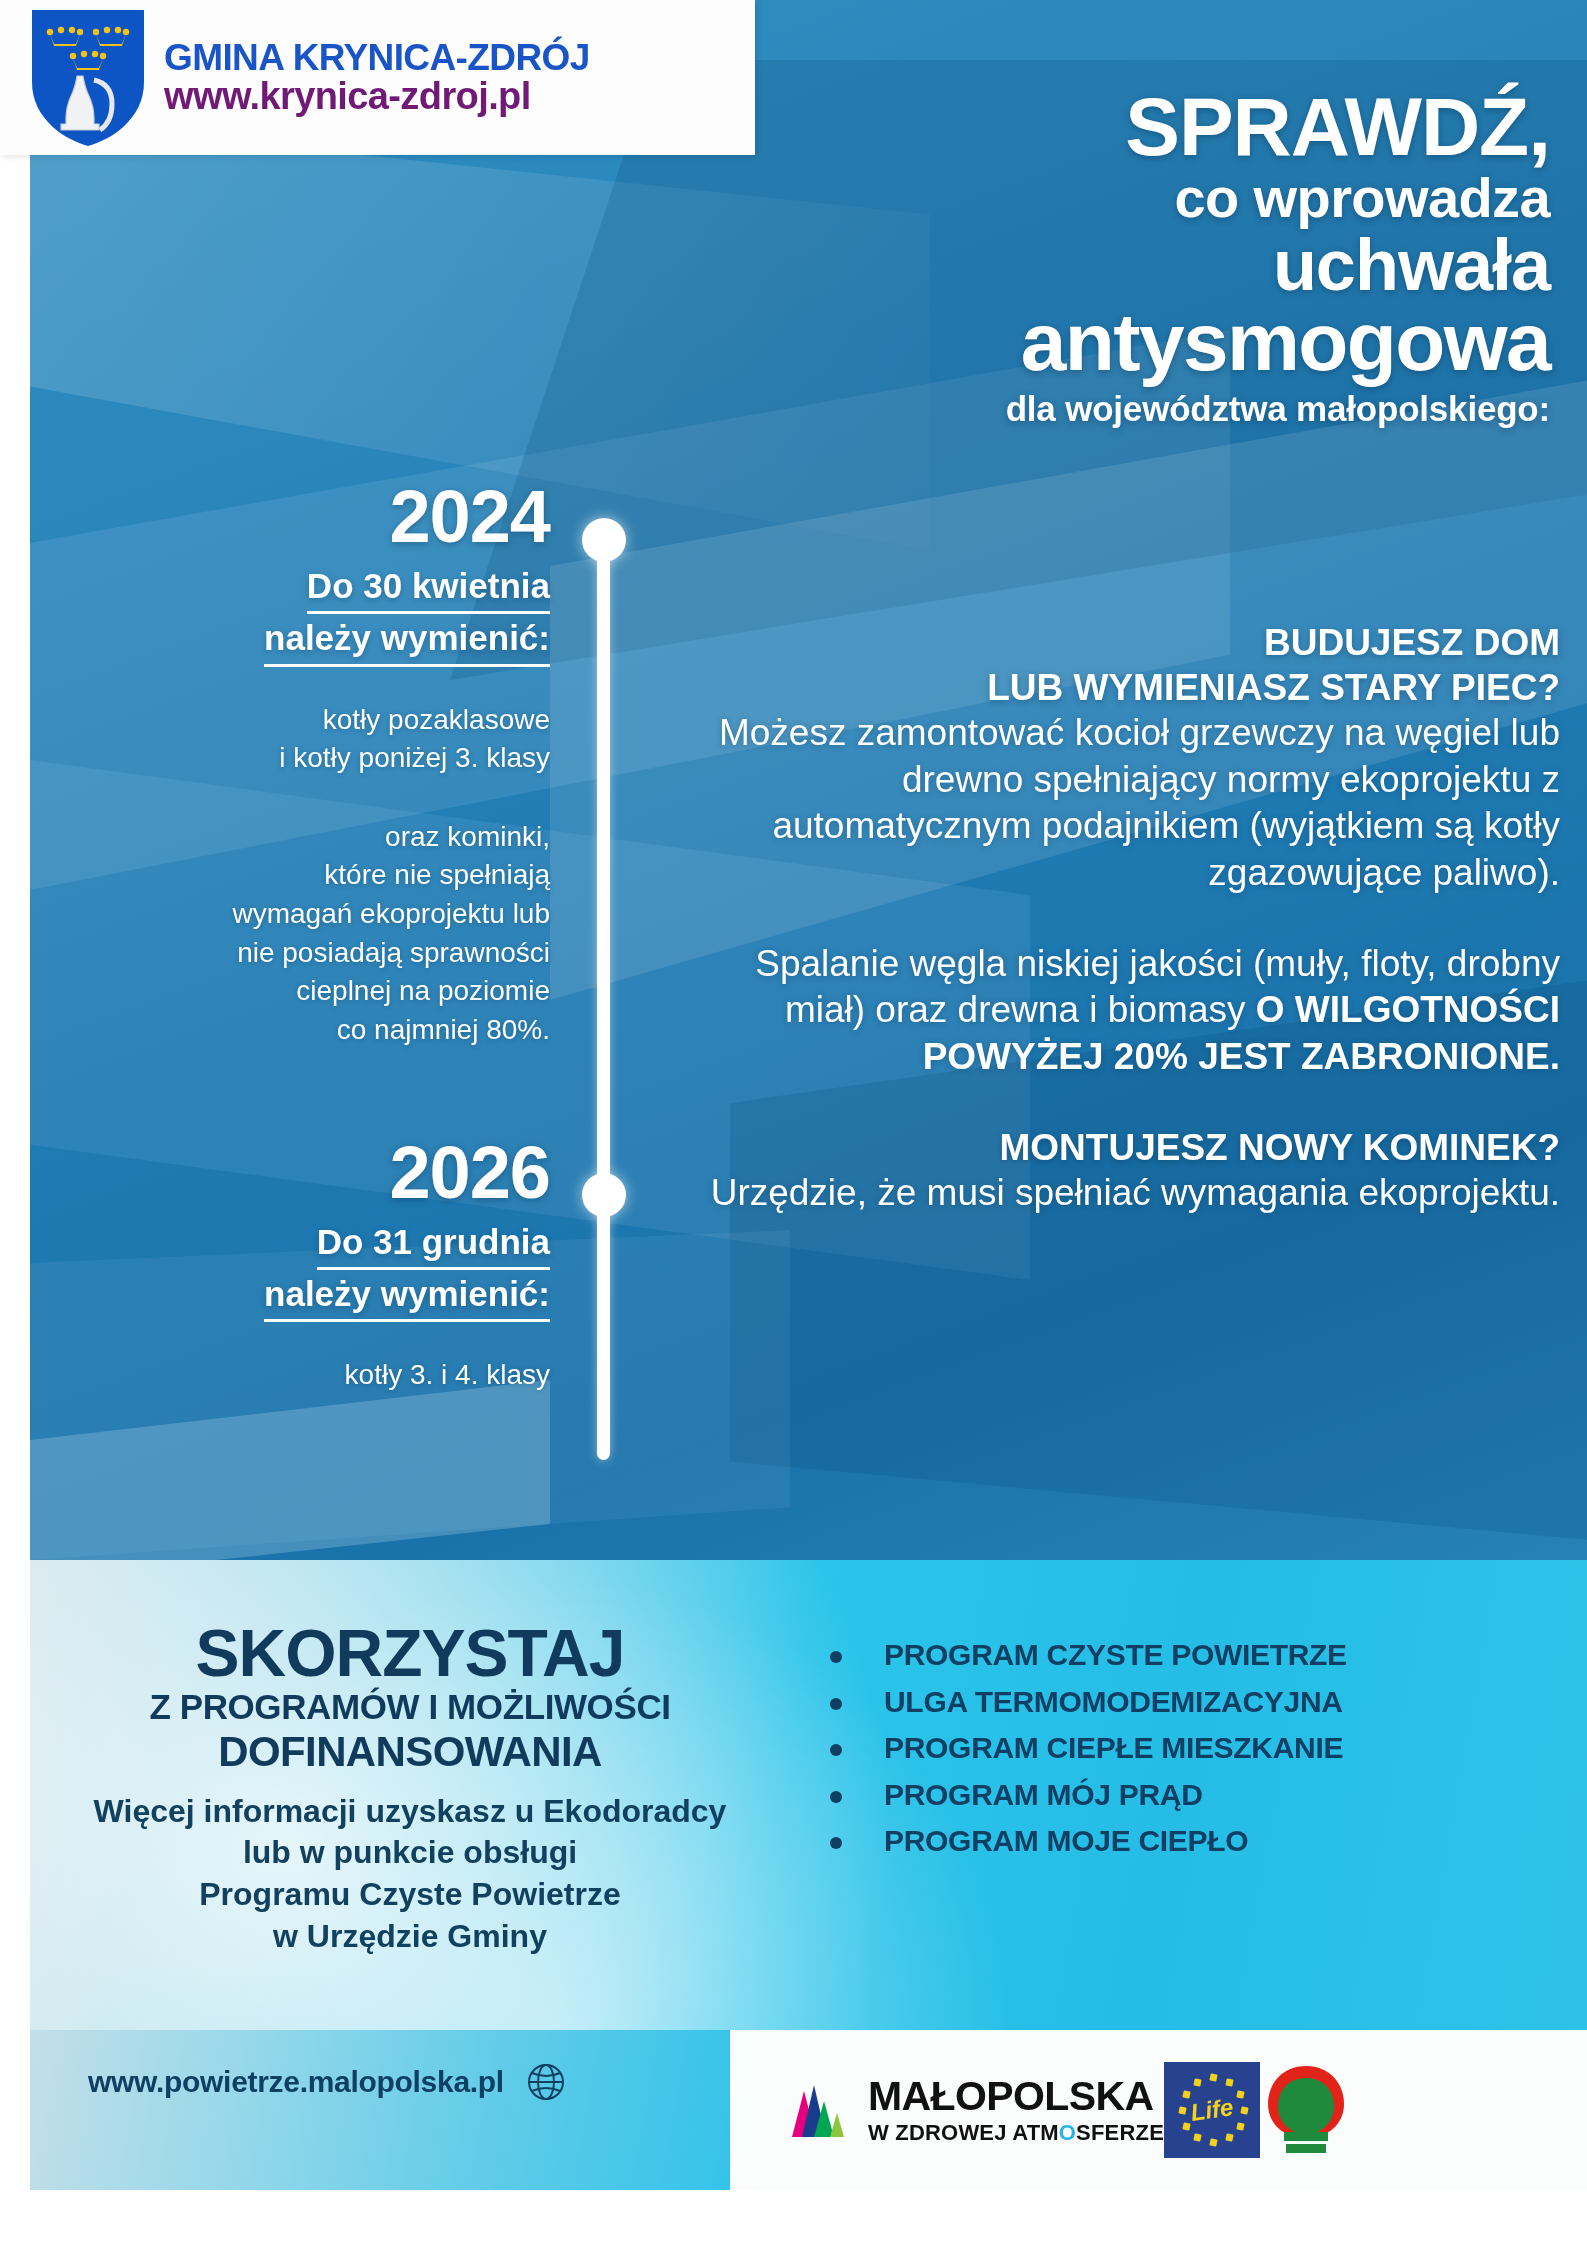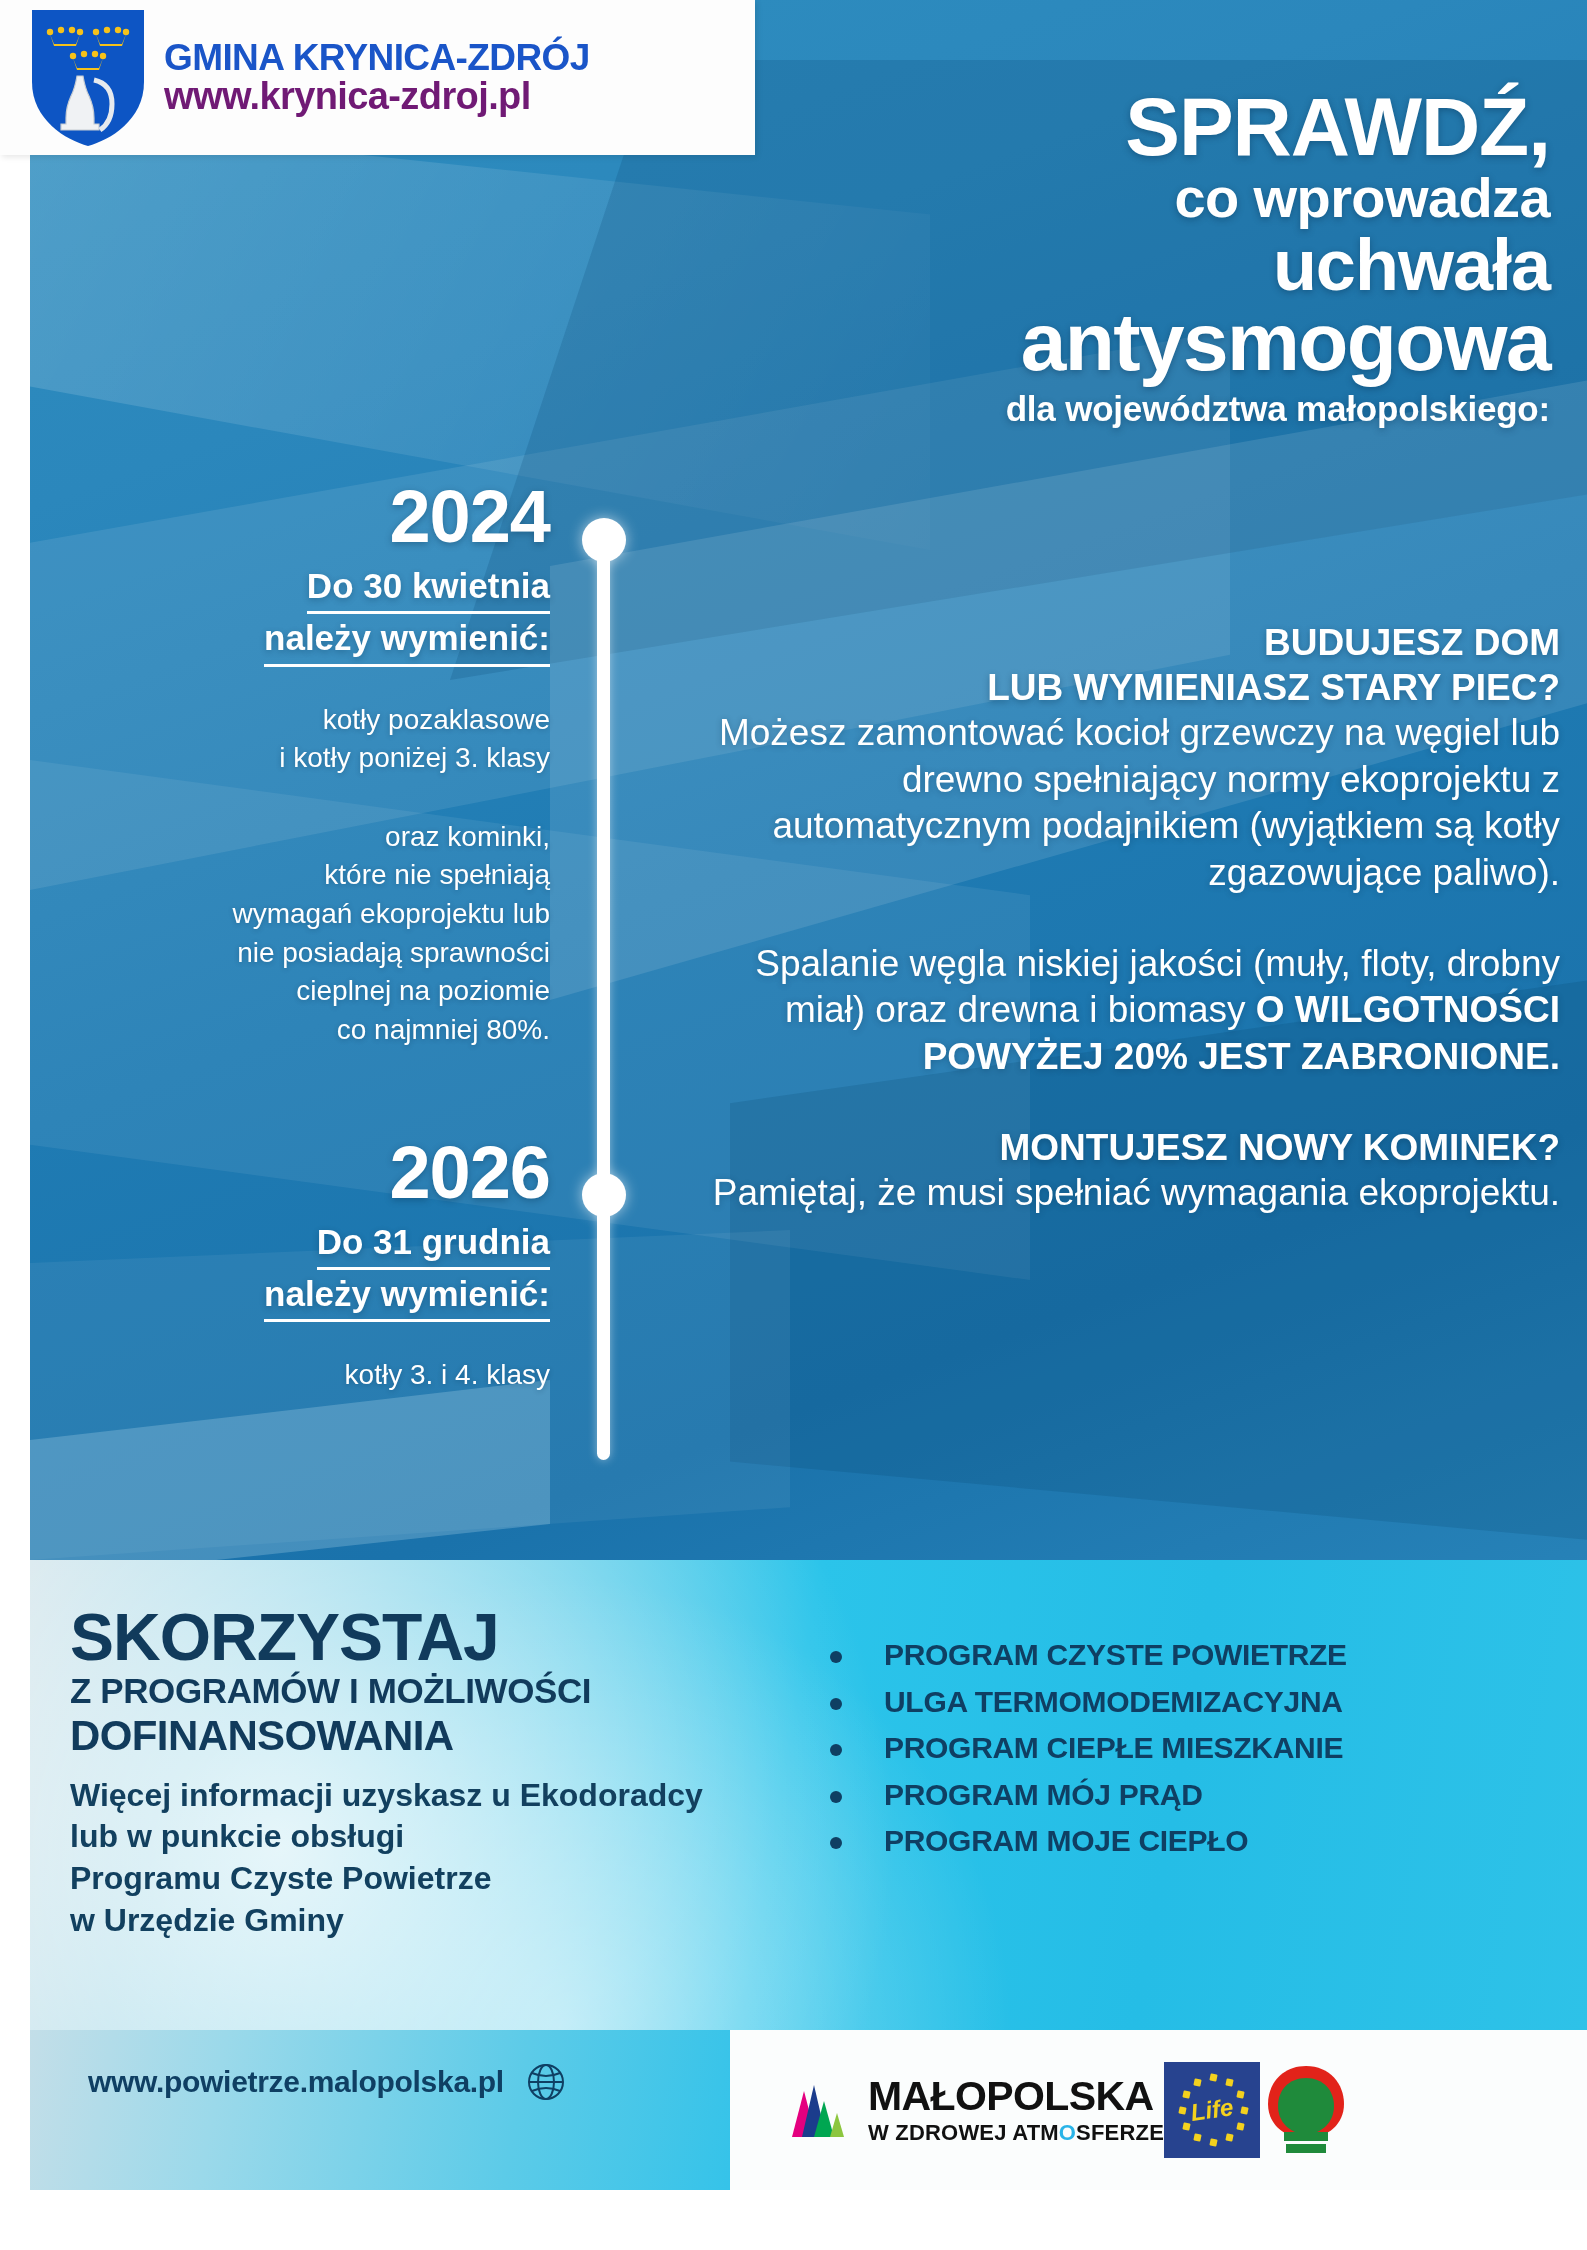--- a/index.html
+++ b/index.html
@@ -110,21 +110,21 @@
 
   
   .bottom{
     position:absolute;left:30px;top:1560px;width:1557px;height:520px;
     background:
       radial-gradient(circle at 16% 55%, rgba(255,255,255,.75) 0%, rgba(255,255,255,0) 46%),
       radial-gradient(circle at 34% 90%, rgba(255,255,255,.5) 0%, rgba(255,255,255,0) 40%),
       linear-gradient(100deg,#cfe3ea 0%,#7fd2e8 22%,#2bc4ea 48%,#25bde6 72%,#2ec2e8 100%);
     z-index:15;overflow:hidden;
   }
-  .bottom-left{position:absolute;left:40px;top:44px;width:680px;text-align:left;}
+  .bottom-left{position:absolute;left:40px;top:60px;width:680px;text-align:center;}
   .sk-1{font-size:66px;font-weight:bold;color:#113b5c;letter-spacing:-1px;line-height:1.0;}
   .sk-2{font-size:35px;font-weight:bold;color:#113b5c;letter-spacing:-.4px;line-height:1.22;}
   .sk-3{font-size:42px;font-weight:bold;color:#113b5c;letter-spacing:-.6px;line-height:1.1;}
   .sk-body{font-size:32px;font-weight:bold;color:#12405f;line-height:1.3;margin-top:16px;}
 
   .bullets{position:absolute;left:800px;top:78px;width:700px;}
   .bullet{display:flex;align-items:flex-start;gap:26px;margin-bottom:13px;}
   .bdot{width:12px;height:12px;border-radius:50%;background:#0f3f63;
     flex:0 0 auto;margin-top:13px;}
   .btext{font-size:30px;font-weight:bold;color:#0f3f63;letter-spacing:-.3px;
@@ -253,21 +253,21 @@
 
     <div class="rc-sp"></div>
 
     <div class="rc-body">
       <span>Spalanie węgla niskiej jakości (muły, floty, drobny miał) oraz drewna i biomasy </span><b>O WILGOTNOŚCI POWYŻEJ 20% JEST ZABRONIONE.</b>
     </div>
 
     <div class="rc-sp"></div>
 
     <div class="rc-head">MONTUJESZ NOWY KOMINEK?</div>
-    <div class="rc-body">Pamiętaj, że musi spełniać wymagania ekoprojektu.</div>
+    <div class="rc-body">Urzędzie, że musi spełniać wymagania ekoprojektu.</div>
   </div>
 
   <div class="bottom">
     <div class="bottom-left">
       <div class="sk-1">SKORZYSTAJ</div>
       <div class="sk-2">Z PROGRAMÓW I MOŻLIWOŚCI</div>
       <div class="sk-3">DOFINANSOWANIA</div>
       <div class="sk-body" style="white-space:pre-line">Więcej informacji uzyskasz u Ekodoradcy
 lub w punkcie obsługi
 Programu Czyste Powietrze

